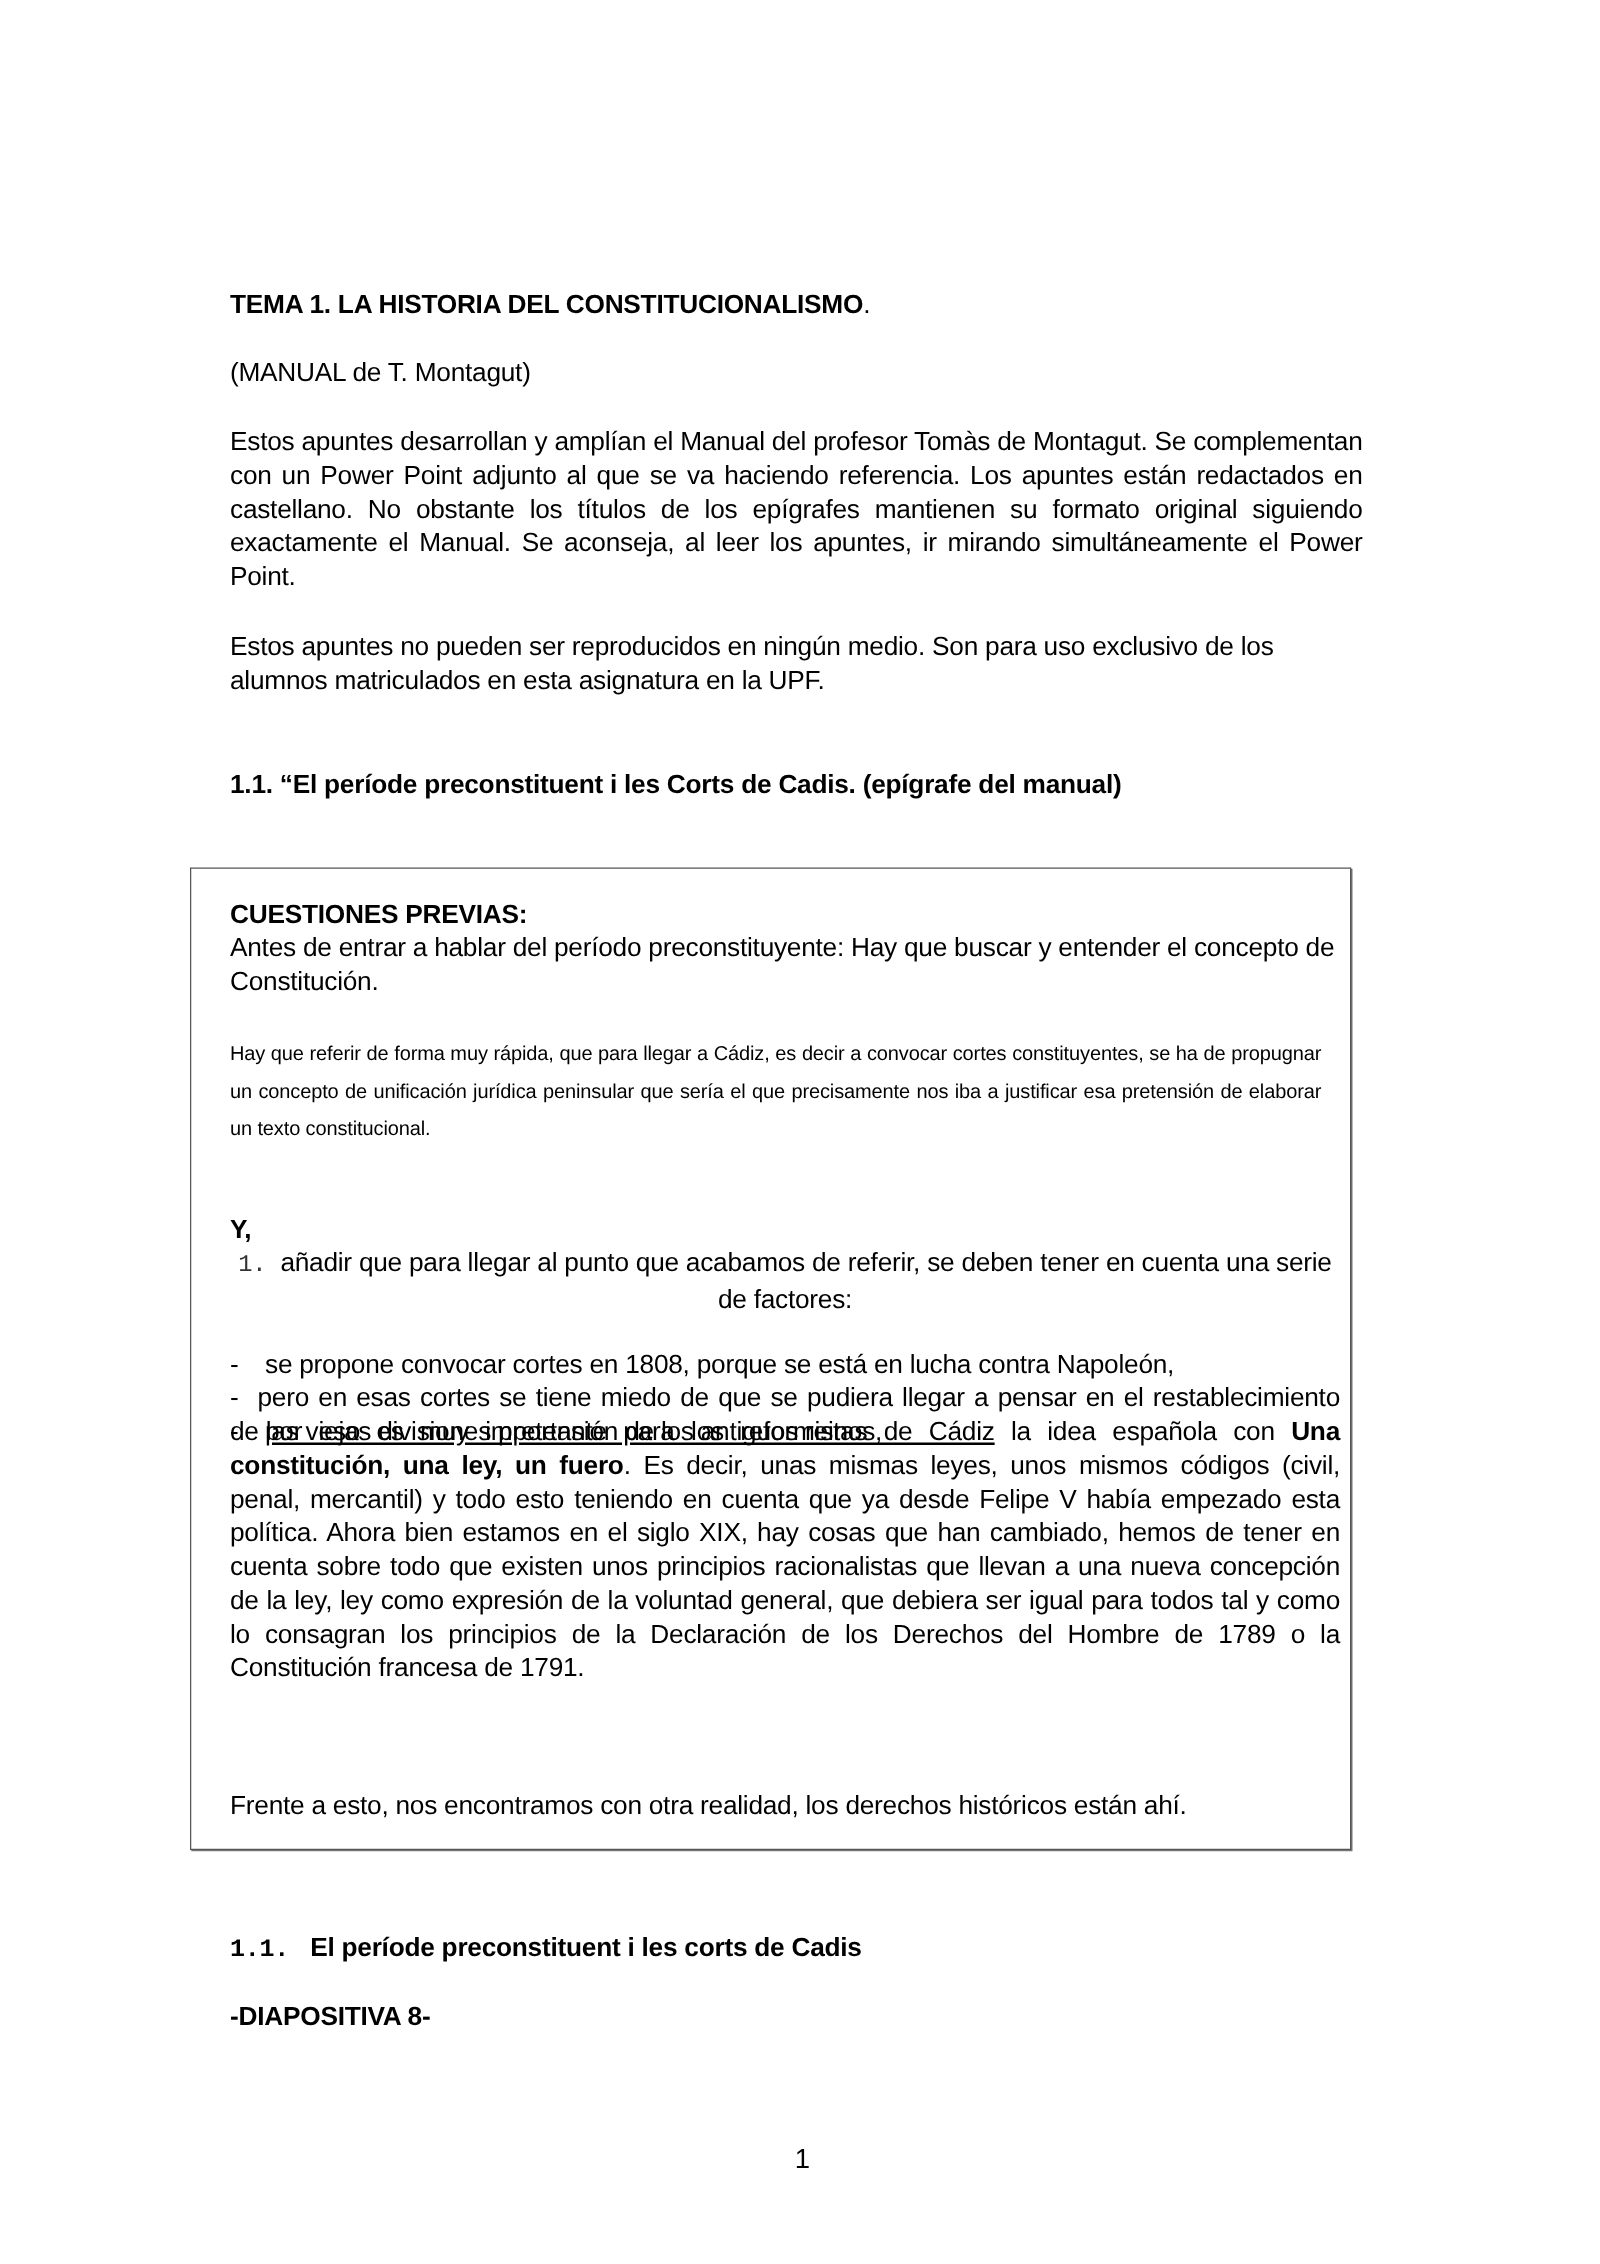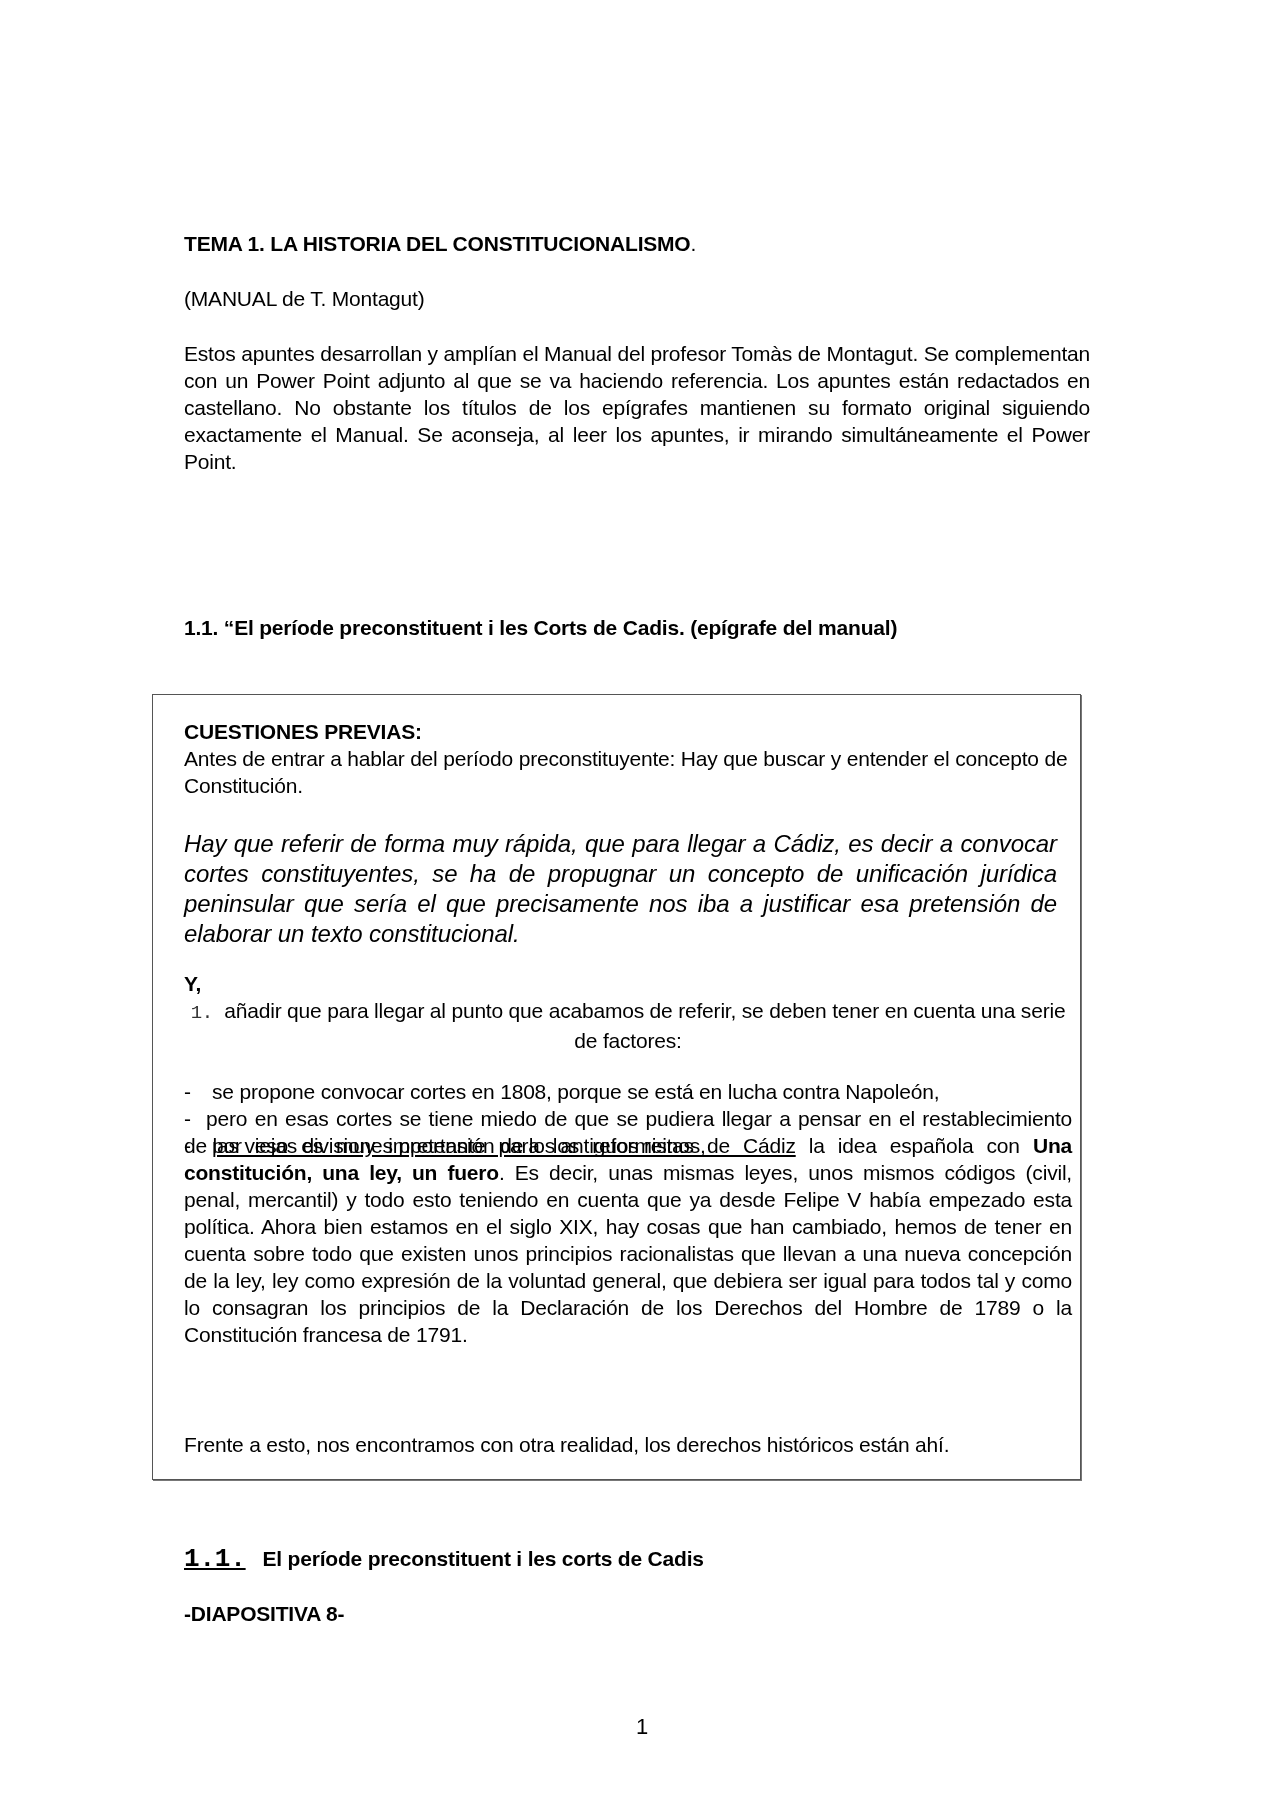--- a/index.html
+++ b/index.html
@@ -46,35 +46,33 @@
       height: 784px;
       border: 1.5px solid #555;
       box-shadow: 1px 1px 0 #777;
     }
     .inbox {
       position: absolute;
       left: 184px;
       width: 888px;
     }
     .big {
-      font-size: 24px;
+      font-size: 16px;
       line-height: 30px;
       letter-spacing: -0.1px;
-      font-style: italic;
     }
     .mono {
       font-family: "Liberation Mono", monospace;
       font-size: 19px;
       color: #333;
     }
     .mono-bold {
       font-family: "Liberation Mono", monospace;
       font-weight: bold;
-      font-size: 26px;
-      text-decoration: underline;
+      font-size: 20px;
     }
     .dash {
       display: inline-block;
       width: 28px;
     }
     .dash-sm {
       display: inline-block;
       width: 22px;
     }
     .underline { text-decoration: underline; }
@@ -91,20 +89,21 @@
 <div class="page">
 
   <div class="abs txt bold" style="left:184px; top:182px;">
     <span>TEMA 1. LA HISTORIA DEL CONSTITUCIONALISMO</span><span style="font-weight:normal">.</span>
   </div>
 
   <div class="abs txt" style="left:184px; top:237px;">(MANUAL de T. Montagut)</div>
 
   <div class="abs txt justify col" style="top:292px;">Estos apuntes desarrollan y amplían el Manual del profesor Tomàs de Montagut. Se complementan con un Power Point adjunto al que se va haciendo referencia. Los apuntes están redactados en castellano. No obstante los títulos de los epígrafes mantienen su formato original siguiendo exactamente el Manual. Se aconseja, al leer los apuntes, ir mirando simultáneamente el Power Point.</div>
 
+  <div class="abs txt col" style="top:456px;">Estos apuntes no pueden ser reproducidos en ningún medio. Son para uso exclusivo de los alumnos matriculados en esta asignatura en la UPF.</div>
 
   <div class="abs txt bold" style="left:184px; top:566px;">1.1. “El període preconstituent i les Corts de Cadis. (epígrafe del manual)</div>
 
   <div class="box"></div>
 
   <div class="abs txt bold inbox" style="top:670px;">CUESTIONES PREVIAS:</div>
 
   <div class="abs txt inbox" style="top:697px;">Antes de entrar a hablar del período preconstituyente: Hay que buscar y entender el concepto de Constitución.</div>
 
   <div class="abs big justify inbox" style="top:781px; width:873px;">Hay  que referir de forma muy rápida, que para llegar a Cádiz, es decir a convocar cortes constituyentes, se ha de propugnar un concepto de unificación jurídica peninsular que sería el que precisamente nos iba a justificar esa pretensión de elaborar un texto constitucional.</div>

